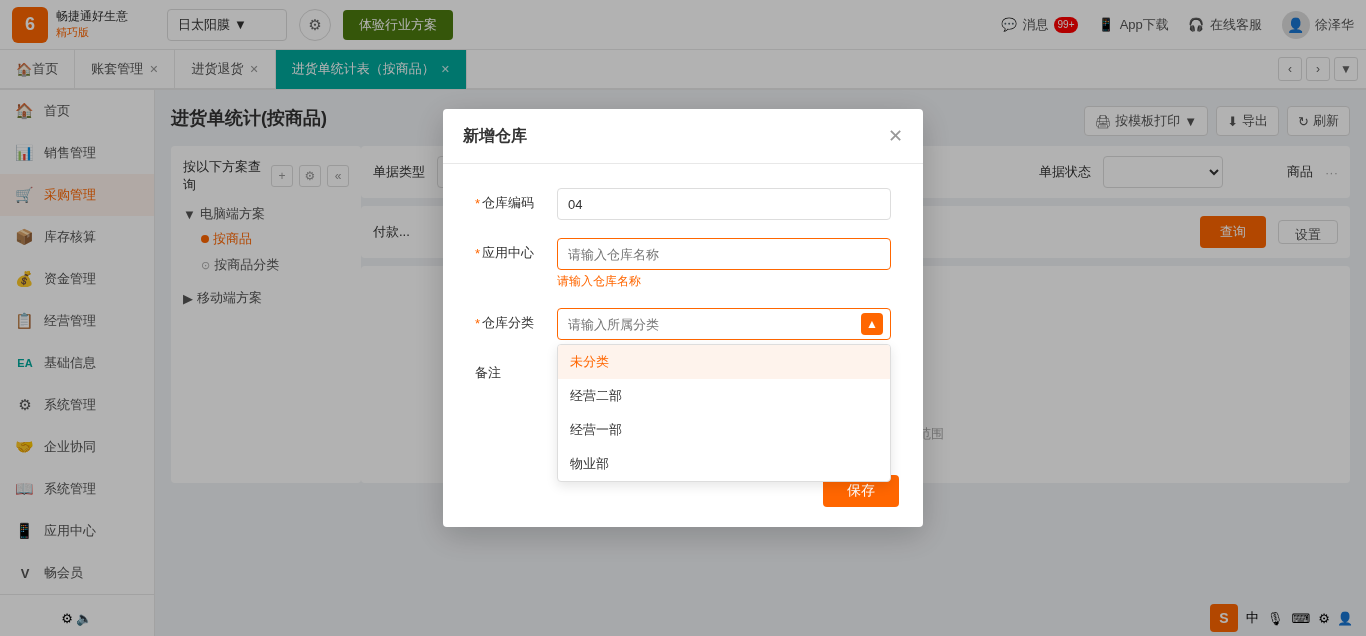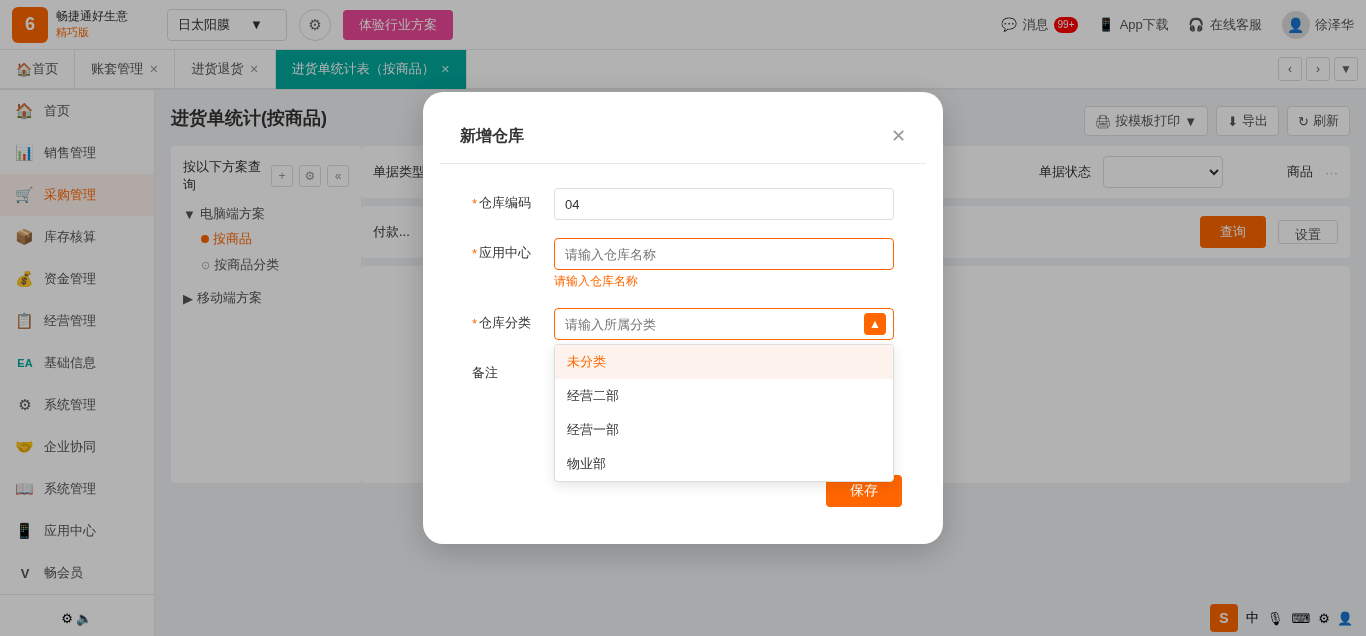--- a/index.html
+++ b/index.html
@@ -26,36 +26,36 @@
       width: 36px; height: 36px;
       background: #f60;
       border-radius: 6px;
       display: flex; align-items: center; justify-content: center;
       color: #fff; font-weight: bold; font-size: 18px;
     }
     .logo-text { font-size: 12px; color: #333; line-height: 1.3; }
     .logo-sub { font-size: 11px; color: #f60; }
 
     .store-selector {
-      display: flex; align-items: center; gap: 20px;
+      display: flex; align-items: center; gap: 4px;
       border: 1px solid #ddd; border-radius: 4px;
       padding: 4px 10px; cursor: pointer; margin-right: 12px;
       min-width: 120px; height: 32px;
     }
     .store-selector span { color: #333; font-size: 13px; }
     .chevron { color: #999; font-size: 10px; }
 
     .gear-btn {
       width: 32px; height: 32px; border-radius: 50%;
       border: 1px solid #ddd; display: flex; align-items: center; justify-content: center;
       cursor: pointer; margin-right: 12px; color: #666; font-size: 15px;
     }
 
     .trial-btn {
-      background: #ec4899; color: #fff; border: none; border-radius: 4px;
+      background: #4d7c0f; color: #fff; border: none; border-radius: 4px;
       padding: 6px 16px; cursor: pointer; font-size: 13px; margin-right: auto;
     }
 
     .header-right {
       display: flex; align-items: center; gap: 20px;
     }
     .header-action {
       display: flex; align-items: center; gap: 5px; cursor: pointer; color: #555; font-size: 13px;
     }
     .badge {
@@ -195,23 +195,23 @@
 
     
     .overlay {
       position: fixed; top: 0; left: 0; width: 100%; height: 100%;
       background: rgba(0,0,0,0.3); z-index: 100;
     }
 
     
     .modal {
       position: fixed; top: 50%; left: 50%; transform: translate(-50%, -50%);
-      background: #fff; border-radius: 20px; width: 520px;
+      background: #fff; border-radius: 4px; width: 480px;
       box-shadow: 0 8px 32px rgba(0,0,0,0.2); z-index: 200;
-      padding: 17px;
+      padding: 0;
     }
     .modal-header {
       display: flex; align-items: center; justify-content: space-between;
       padding: 16px 20px; border-bottom: 1px solid #e8e8e8;
     }
     .modal-title { font-size: 16px; font-weight: bold; color: #333; }
     .modal-close { cursor: pointer; color: #999; font-size: 18px; }
     .modal-body { padding: 24px 32px; }
     .form-row {
       display: flex; align-items: flex-start; gap: 12px; margin-bottom: 18px;

